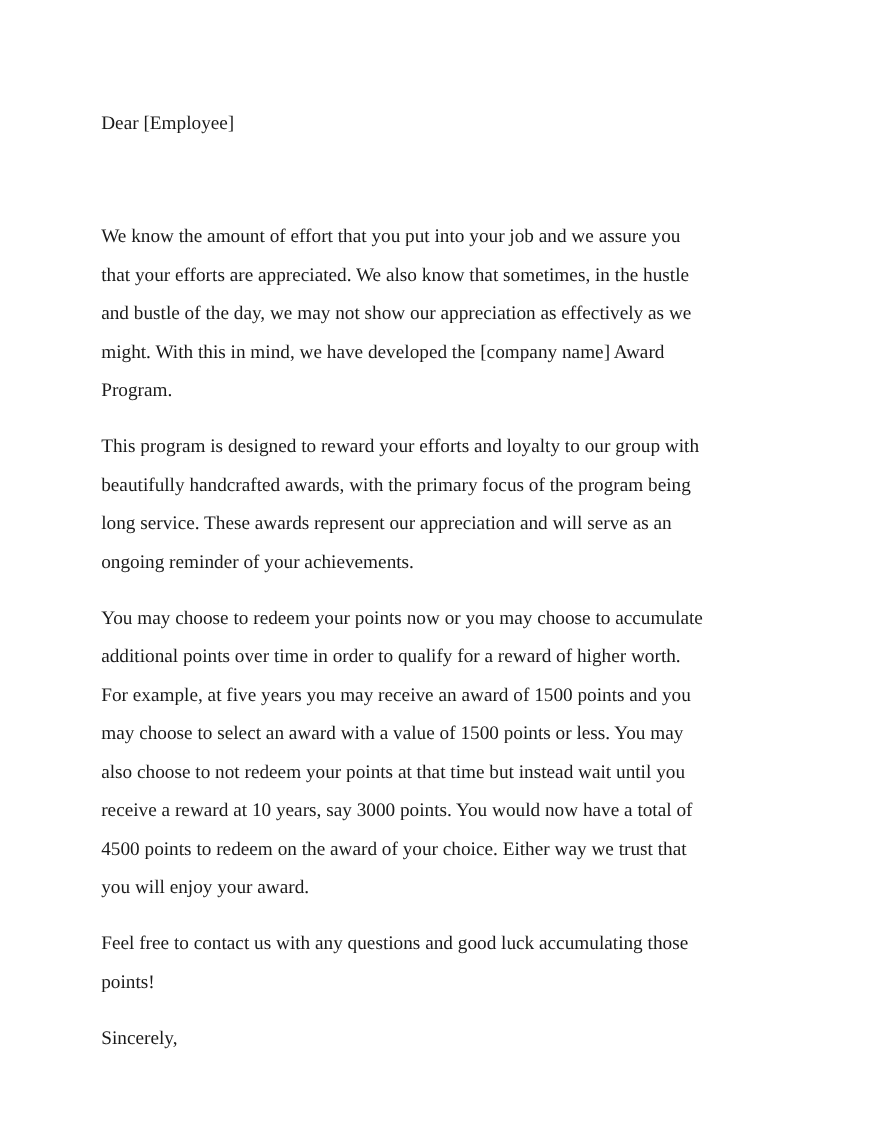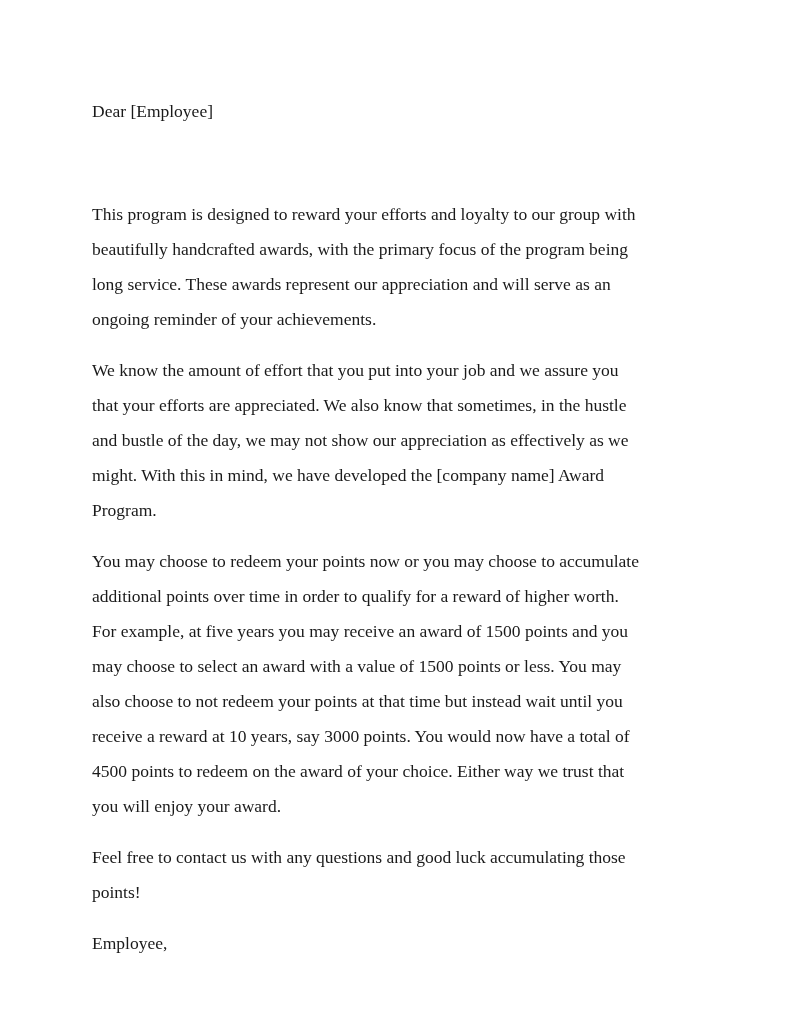--- a/index.html
+++ b/index.html
@@ -29,22 +29,22 @@
   .closing {
     margin: 0;
   }
 </style>
 </head>
 <body>
 
 <div class="page">
   <p class="salutation">Dear [Employee]</p>
 
+  <p class="para">We know the amount of effort that you put into your job and we assure you that your efforts are appreciated. We also know that sometimes, in the hustle and bustle of the day, we may not show our appreciation as effectively as we might. With this in mind, we have developed the [company name] Award Program.</p>
+
   <p class="para">This program is designed to reward your efforts and loyalty to our group with beautifully handcrafted awards, with the primary focus of the program being long service. These awards represent our appreciation and will serve as an ongoing reminder of your achievements.</p>
-
-  <p class="para">We know the amount of effort that you put into your job and we assure you that your efforts are appreciated. We also know that sometimes, in the hustle and bustle of the day, we may not show our appreciation as effectively as we might. With this in mind, we have developed the [company name] Award Program.</p>
 
   <p class="para">You may choose to redeem your points now or you may choose to accumulate additional points over time in order to qualify for a reward of higher worth. For example, at five years you may receive an award of 1500 points and you may choose to select an award with a value of 1500 points or less. You may also choose to not redeem your points at that time but instead wait until you receive a reward at 10 years, say 3000 points. You would now have a total of 4500 points to redeem on the award of your choice. Either way we trust that you will enjoy your award.</p>
 
   <p class="para">Feel free to contact us with any questions and good luck accumulating those points!</p>
 
-  <p class="closing">Employee,</p>
+  <p class="closing">Sincerely,</p>
 </div>
 
 </body></html>

